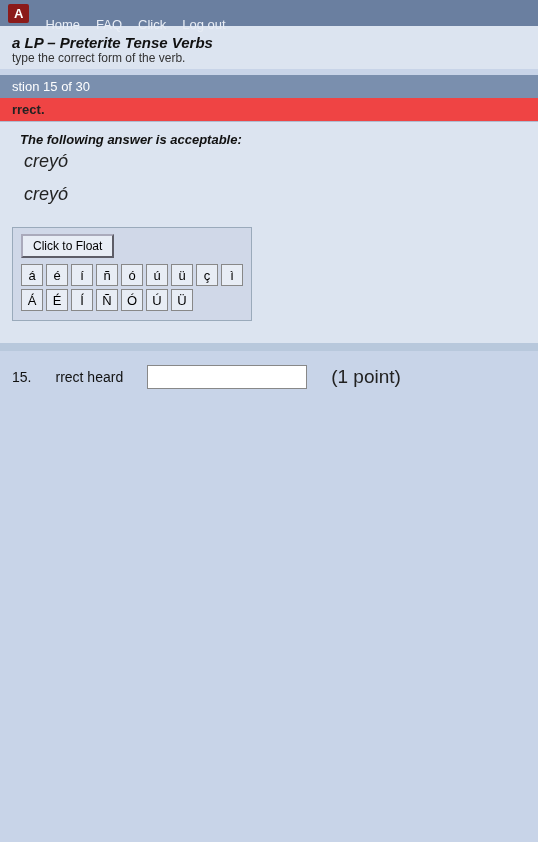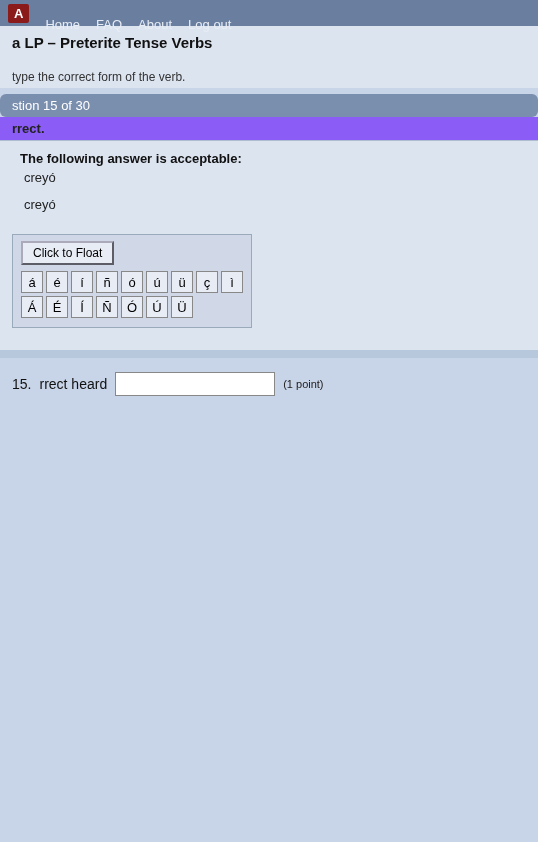--- a/index.html
+++ b/index.html
@@ -39,40 +39,40 @@
 
     
     .page-header {
       background: #dce4f0;
       padding: 8px 12px 4px 12px;
     }
     .page-title {
       font-weight: bold;
       font-size: 15px;
       color: #111;
-      margin-bottom: 19px;
+      margin-bottom: 0;
+      font-style: italic;
     }
     .page-subtitle {
       font-size: 12px;
       color: #333;
     }
 
     
     .question-progress {
       background: #7a8fae;
       color: white;
       font-size: 13px;
       padding: 4px 12px;
       margin-top: 6px;
-      border-radius: 6px;
     }
 
     
     .result-label {
-      background: #8b5cf6;
+      background: #ef4444;
       padding: 4px 12px;
       font-size: 13px;
       font-weight: bold;
       color: #222;
       border-bottom: 1px solid #b0bcd0;
     }
 
     
     .main-content {
       background: #dce4f0;
@@ -94,29 +94,30 @@
       height: 24px;
       width: 160px;
       padding: 2px 4px;
       font-size: 13px;
     }
 
     
     .answer-block {
       background: #dce4f0;
       padding: 0 8px;
+      font-style: italic;
     }
     .answer-label {
       font-weight: bold;
       font-size: 13px;
       color: #111;
       margin-bottom: 4px;
     }
     .answer-value {
-      font-size: 13px;
+      font-size: 18px;
       color: #222;
       margin-bottom: 12px;
       padding-left: 4px;
     }
 
     
     .special-chars-panel {
       background: #d0d8e8;
       border: 1px solid #9aaabb;
       padding: 6px 8px;
@@ -146,53 +147,53 @@
       line-height: 22px;
       font-size: 13px;
       cursor: pointer;
       display: inline-block;
     }
 
     
     .next-question-row {
       display: flex;
       align-items: center;
-      gap: 8px;
+      gap: 24px;
       margin-top: 10px;
       font-size: 14px;
       color: #111;
       padding: 4px 12px;
       background: #c8d4e8;
     }
     .next-question-input {
       background: white;
       border: 1px solid #888;
       height: 24px;
       width: 160px;
       padding: 2px 4px;
       font-size: 13px;
     }
     .point-label {
-      font-size: 11px;
+      font-size: 19px;
       color: #222;
     }
 
     .separator {
       height: 8px;
       background: #b8c8dc;
     }
   </style>
 </head>
 <body>
 
 <div class="navbar">
   <span class="navbar-logo">A</span>
   <a class="navbar-link">Home</a>
   <a class="navbar-link">FAQ</a>
-  <a class="navbar-link">About</a>
+  <a class="navbar-link">Click</a>
   <a class="navbar-link">Log out</a>
 </div>
 
 <div class="page-header">
   <div class="page-title">a LP – Preterite Tense Verbs</div>
   <div class="page-subtitle">type the correct form of the verb.</div>
 </div>
 
 <div class="question-progress">stion 15 of 30</div>
 

